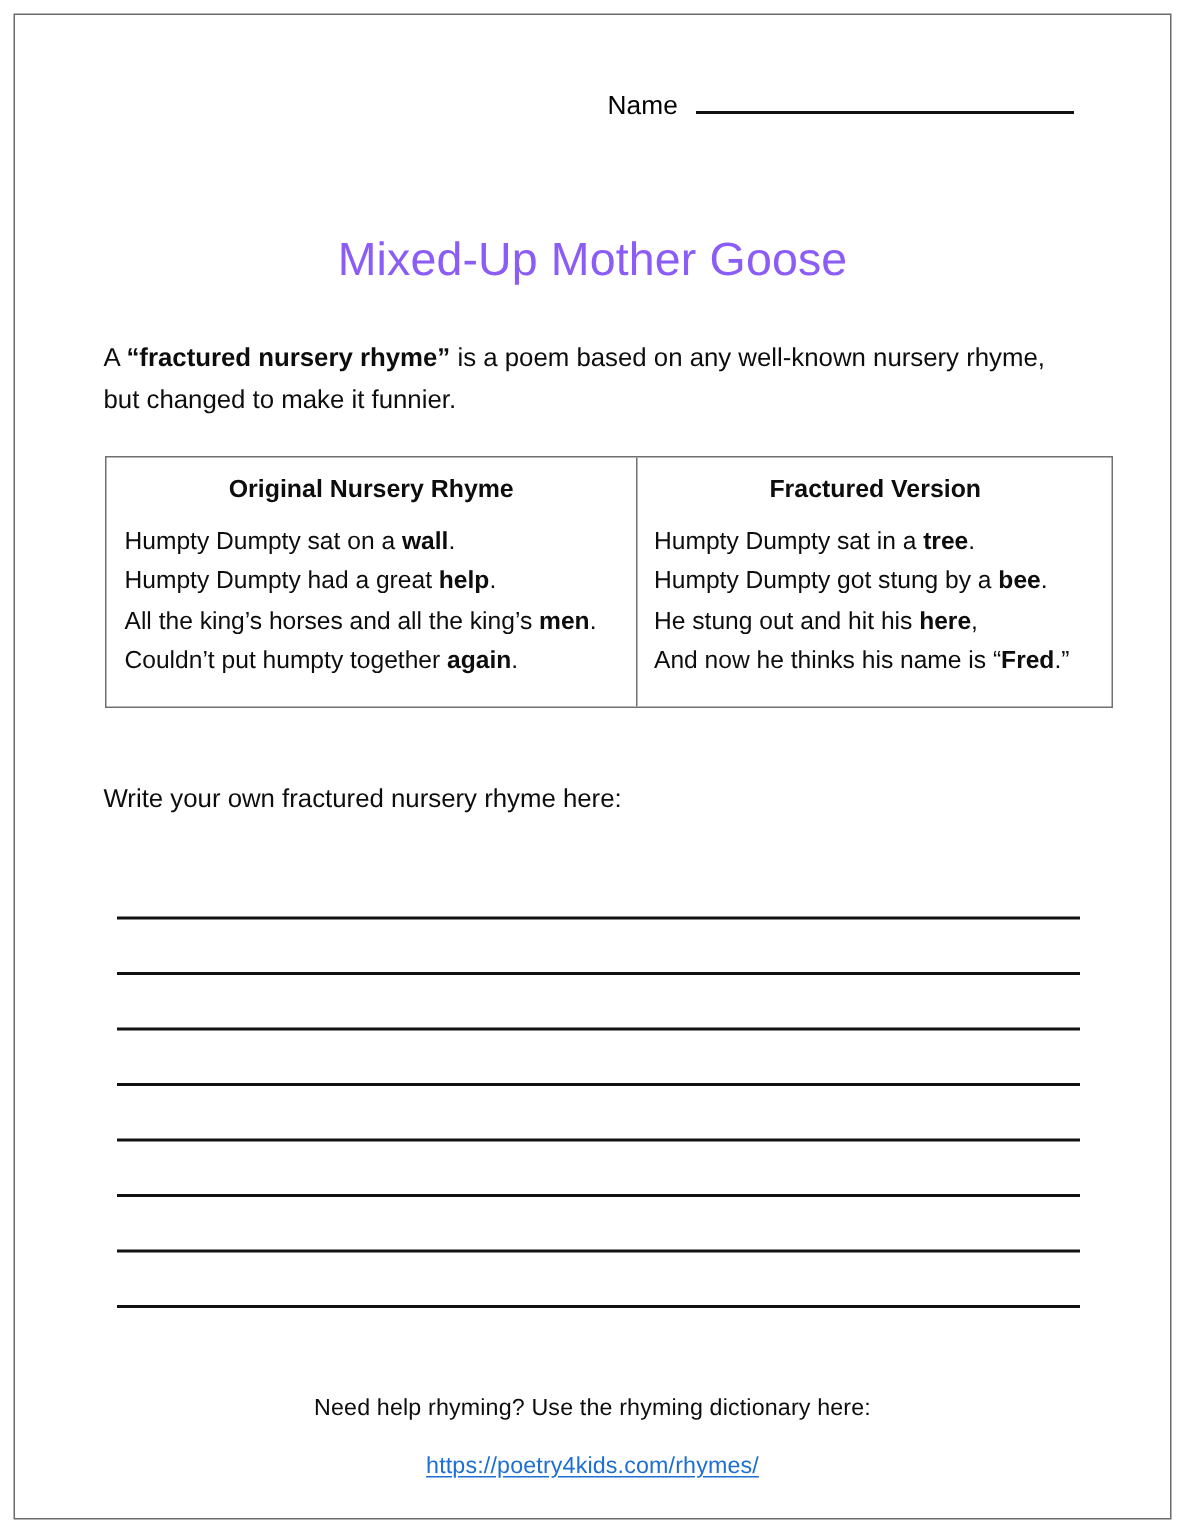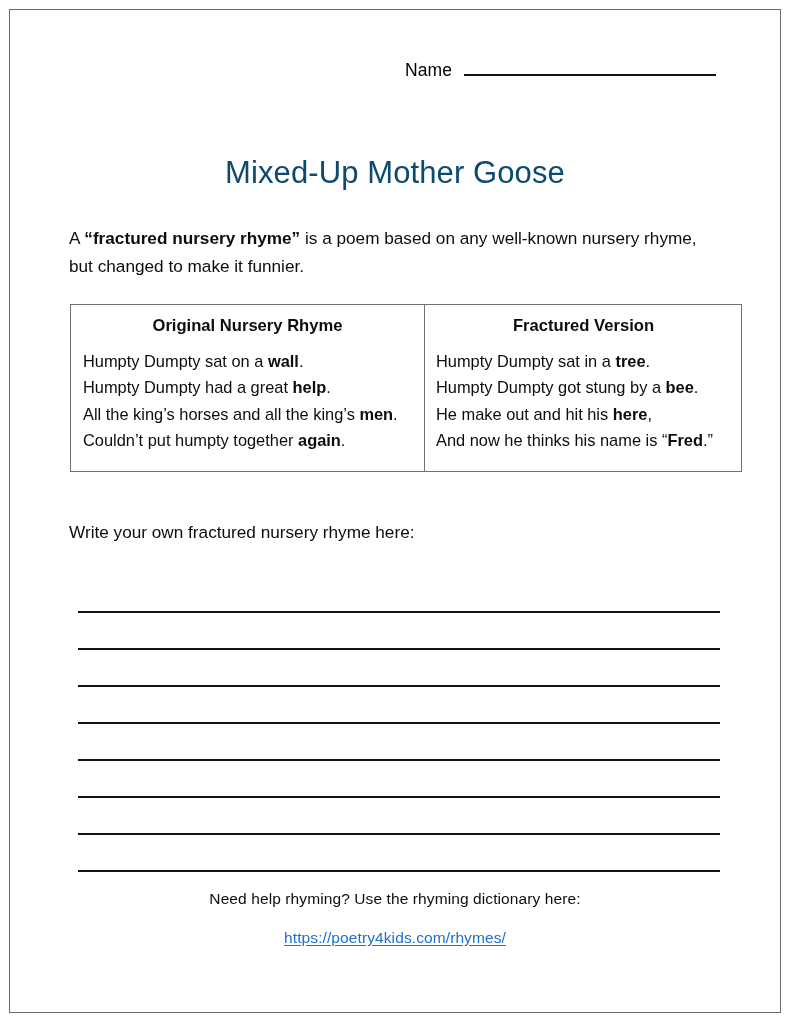--- a/index.html
+++ b/index.html
@@ -52,21 +52,21 @@
   
   .title {
     position: absolute;
     left: 0;
     right: 0;
     top: 124px;
     text-align: center;
     font-size: 31px;
     font-weight: 400;
     letter-spacing: .1px;
-    color: #0c4a6e;
+    color: #8b5cf6;
   }
 
   
   .intro {
     position: absolute;
     left: 59px;
     top: 198px;
     width: 650px;
     font-size: 17.2px;
     line-height: 1.62;
@@ -130,21 +130,21 @@
     background: #111111;
     margin-bottom: 35px;
   }
   .write-line:last-child { margin-bottom: 0; }
 
   
   .footer {
     position: absolute;
     left: 0;
     right: 0;
-    top: 880px;
+    top: 920px;
     text-align: center;
   }
   .footer-note {
     font-size: 15.5px;
     color: #0d0d0d;
     letter-spacing: .1px;
   }
   .footer-link {
     display: inline-block;
     margin-top: 21px;
@@ -178,21 +178,21 @@
         <div class="line"><span>Humpty Dumpty had a great </span><b>help</b><span>.</span></div>
         <div class="line"><span>All the king’s horses and all the king’s </span><b>men</b><span>.</span></div>
         <div class="line"><span>Couldn’t put humpty together </span><b>again</b><span>.</span></div>
       </div>
     </div>
     <div class="col col-right">
       <div class="col-head">Fractured Version</div>
       <div class="col-body">
         <div class="line"><span>Humpty Dumpty sat in a </span><b>tree</b><span>.</span></div>
         <div class="line"><span>Humpty Dumpty got stung by a </span><b>bee</b><span>.</span></div>
-        <div class="line"><span>He make out and hit his </span><b>here</b><span>,</span></div>
+        <div class="line"><span>He stung out and hit his </span><b>here</b><span>,</span></div>
         <div class="line"><span>And now he thinks his name is “</span><b>Fred</b><span>.”</span></div>
       </div>
     </div>
   </div>
 
   <div class="prompt">Write your own fractured nursery rhyme here:</div>
 
   <div class="writing-lines">
     <div class="write-line"></div>
     <div class="write-line"></div>

